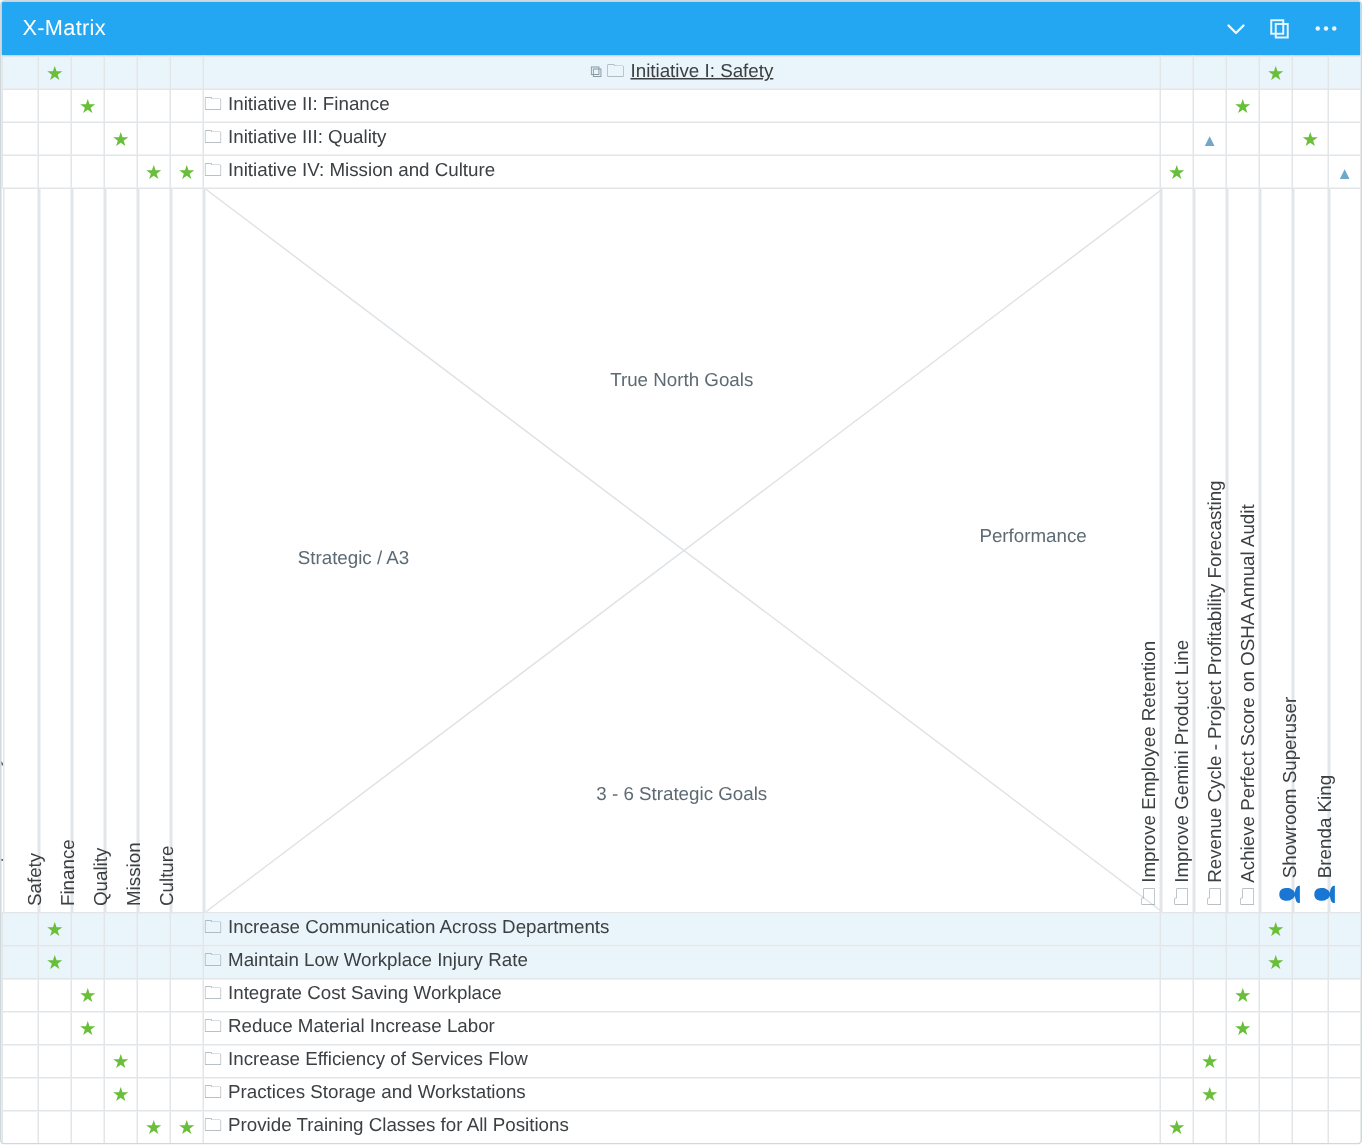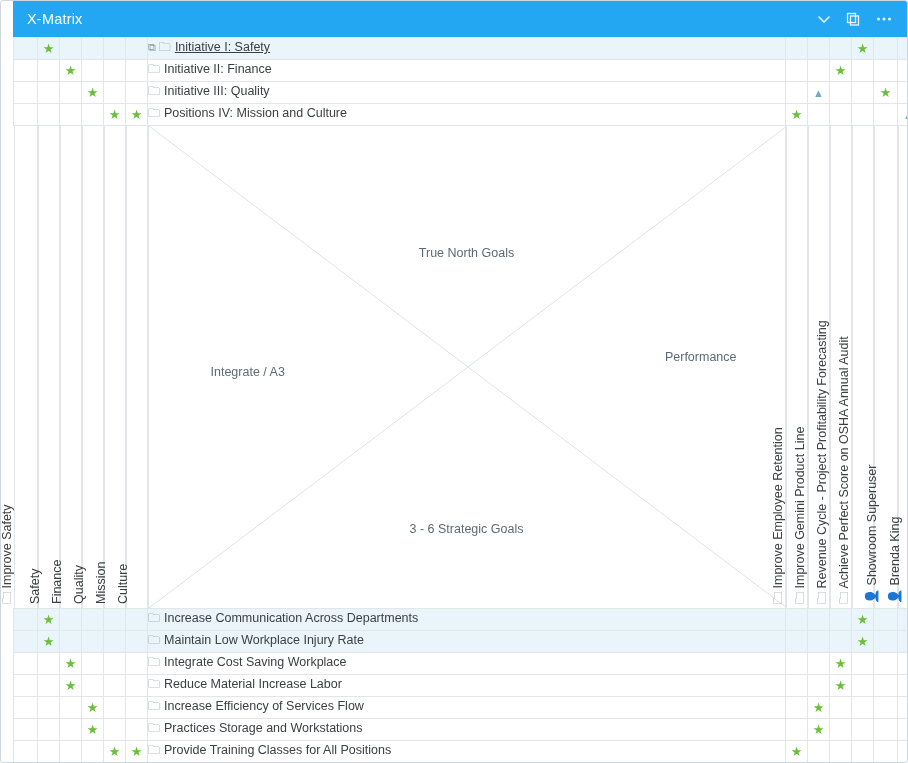--- a/index.html
+++ b/index.html
@@ -1,19 +1,19 @@
 <!DOCTYPE html>
 <html><head>
 <meta charset="utf-8">
 <style>
   html,body{margin:0;padding:0;background:#ffffff;}
   body{font-family:"Liberation Sans", sans-serif;-webkit-font-smoothing:antialiased;}
   #app{
     position:relative;width:908px;height:763px;box-sizing:border-box;
-    border:1px solid #cfd8dc;border-radius:3px;background:#fff;overflow:hidden;padding-left:12px;
+    border:1px solid #cfd8dc;border-radius:3px;background:#fff;overflow:hidden;
   }
   
   .titlebar{
     height:36px;background:#23a7f2;display:flex;align-items:center;
     padding:0 10px 0 14px;box-sizing:border-box;
   }
   .titlebar .title{
     color:#ffffff;font-size:14.5px;letter-spacing:.2px;flex:1;
   }
   .titlebar .tb-icons{display:flex;align-items:center;gap:14px;padding-right:4px;}
@@ -25,21 +25,21 @@
   table.matrix td{border:1px solid #e3e6e8;padding:0;vertical-align:middle;height:22px;box-sizing:border-box;}
   .c-l0{width:24px;}.c-l1{width:22px;}.c-l2{width:22px;}.c-l3{width:22px;}.c-l4{width:22px;}
   .c-main{width:638px;}
   .c-r0{width:22px;}.c-r1{width:22px;}.c-r2{width:22px;}.c-r3{width:22px;}.c-r4{width:24px;}.c-r5{width:22px;}
   .rowband{background:#eaf4fb;}
   .cell-mark{text-align:center;font-size:13px;line-height:1;}
   .star{color:#6abf3a;font-size:13px;}
   .tri{color:#6fa8c8;font-size:11px;}
   .labelcell{padding-left:6px;white-space:nowrap;overflow:hidden;text-overflow:ellipsis;}
   .labelcell .ico{color:#7b8a93;margin-right:4px;font-size:12px;}
-  .labelcell.link{color:#3c4043;}
+  .labelcell.link{color:#3c4043;text-align:center;}
   .labelcell.link .lk{color:#3c4043;text-decoration:underline;}
   .sync{color:#8a9aa3;margin-right:3px;font-size:11px;}
   
   .xpanel{position:relative;height:482px;border:1px solid #e3e6e8;border-top:none;border-bottom:none;box-sizing:border-box;}
   .xpanel svg{position:absolute;inset:0;}
   .xlabel{position:absolute;font-size:12.5px;color:#5d6a73;white-space:nowrap;}
   
   .vcell{position:relative;height:482px;border:1px solid #e3e6e8;border-top:none;border-bottom:none;box-sizing:border-box;}
   .vtext{
     position:absolute;bottom:4px;left:50%;transform-origin:left bottom;
@@ -152,21 +152,21 @@
         </tr>
 
         <tr>
           <td></td>
           <td></td>
           <td></td>
           <td></td>
           <td class="cell-mark"><span class="star">★</span></td>
           <td class="cell-mark"><span class="star">★</span></td>
           <td class="labelcell">
-            <span class="ico">🗀</span><span>Positions IV: Mission and Culture</span>
+            <span class="ico">🗀</span><span>Initiative IV: Mission and Culture</span>
           </td>
           <td class="cell-mark"><span class="star">★</span></td>
           <td></td>
           <td></td>
           <td></td>
           <td></td>
           <td class="cell-mark"><span class="tri">▲</span></td>
         </tr>
 
         <tr>
@@ -202,21 +202,21 @@
             </div>
           </td>
 
           <td style="padding:0;border:none;">
             <div class="xpanel">
               <svg width="638" height="482" viewBox="0 0 638 482" preserveAspectRatio="none">
                 <line x1="0" y1="0" x2="638" y2="482" stroke="#dfe3e6" stroke-width="1"></line>
                 <line x1="638" y1="0" x2="0" y2="482" stroke="#dfe3e6" stroke-width="1"></line>
               </svg>
               <div class="xlabel" style="left:50%;transform:translateX(-50%);top:88px;margin-top:32px;">True North Goals</div>
-              <div class="xlabel" style="left:62px;top:239px;">Integrate / A3</div>
+              <div class="xlabel" style="left:62px;top:239px;">Strategic / A3</div>
               <div class="xlabel" style="right:48px;top:224px;">Performance</div>
               <div class="xlabel" style="left:50%;transform:translateX(-50%);top:396px;">3 - 6 Strategic Goals</div>
             </div>
           </td>
 
           <td style="padding:0;border:none;">
             <div class="vcell">
               <div class="vtext"><span class="ico">🗀</span><span>Improve Employee Retention</span></div>
             </div>
           </td>

